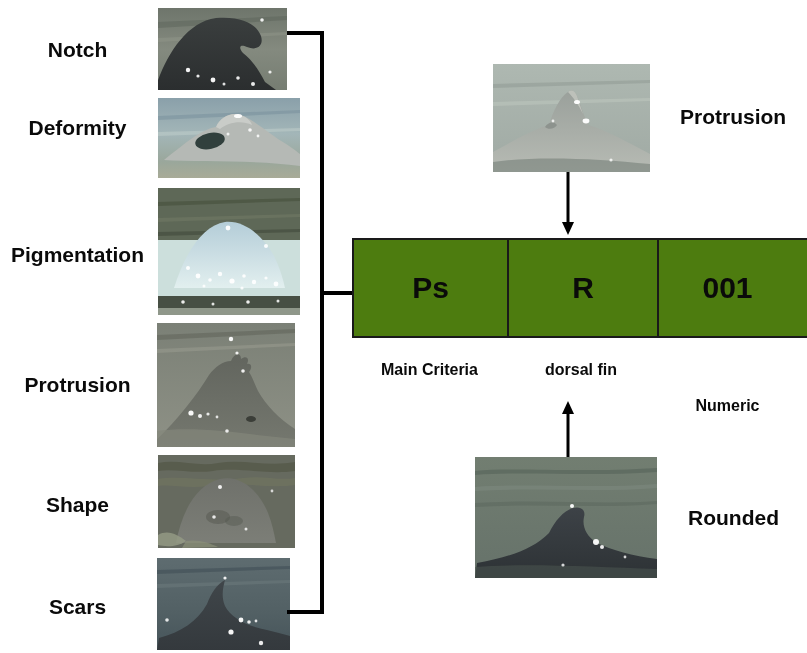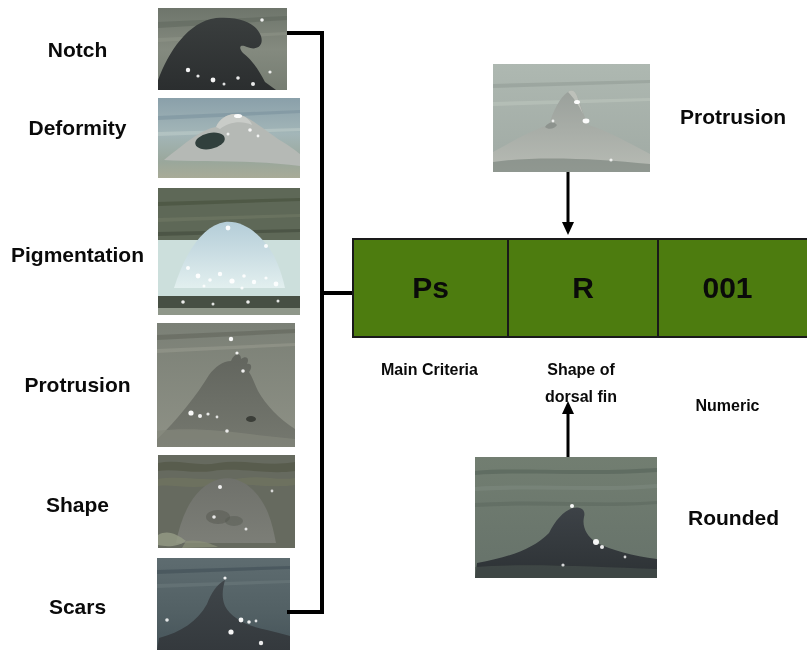--- a/index.html
+++ b/index.html
@@ -243,21 +243,20 @@
     </div>
     <div class="code-cell">
       <span>001</span>
     </div>
   </div>
 
   <div class="caption cap-1">
     <span>Main Criteria</span>
   </div>
   <div class="caption cap-2">
-    <span>Shape of</span>
     <span>dorsal fin</span>
   </div>
   <div class="caption cap-3">
     <span>Numeric</span>
   </div>
 
   <figure class="photo" style="left:493px;top:64px">
     <svg width="157" height="108" viewBox="0 0 157 108">
       <defs>
         <linearGradient id="w7" x1="0" y1="0" x2="0" y2="1">

